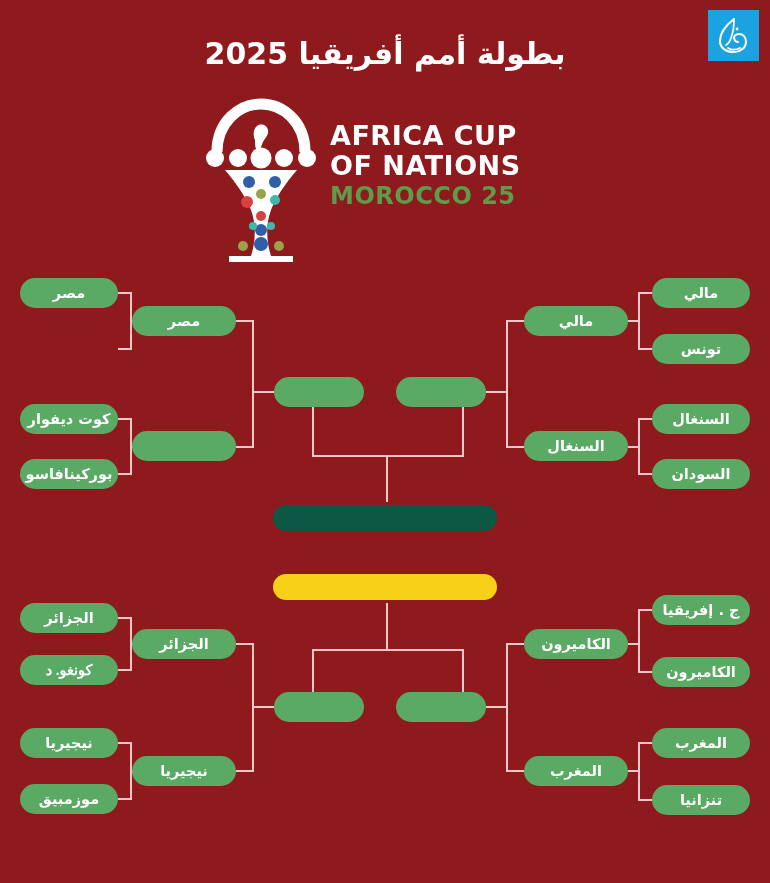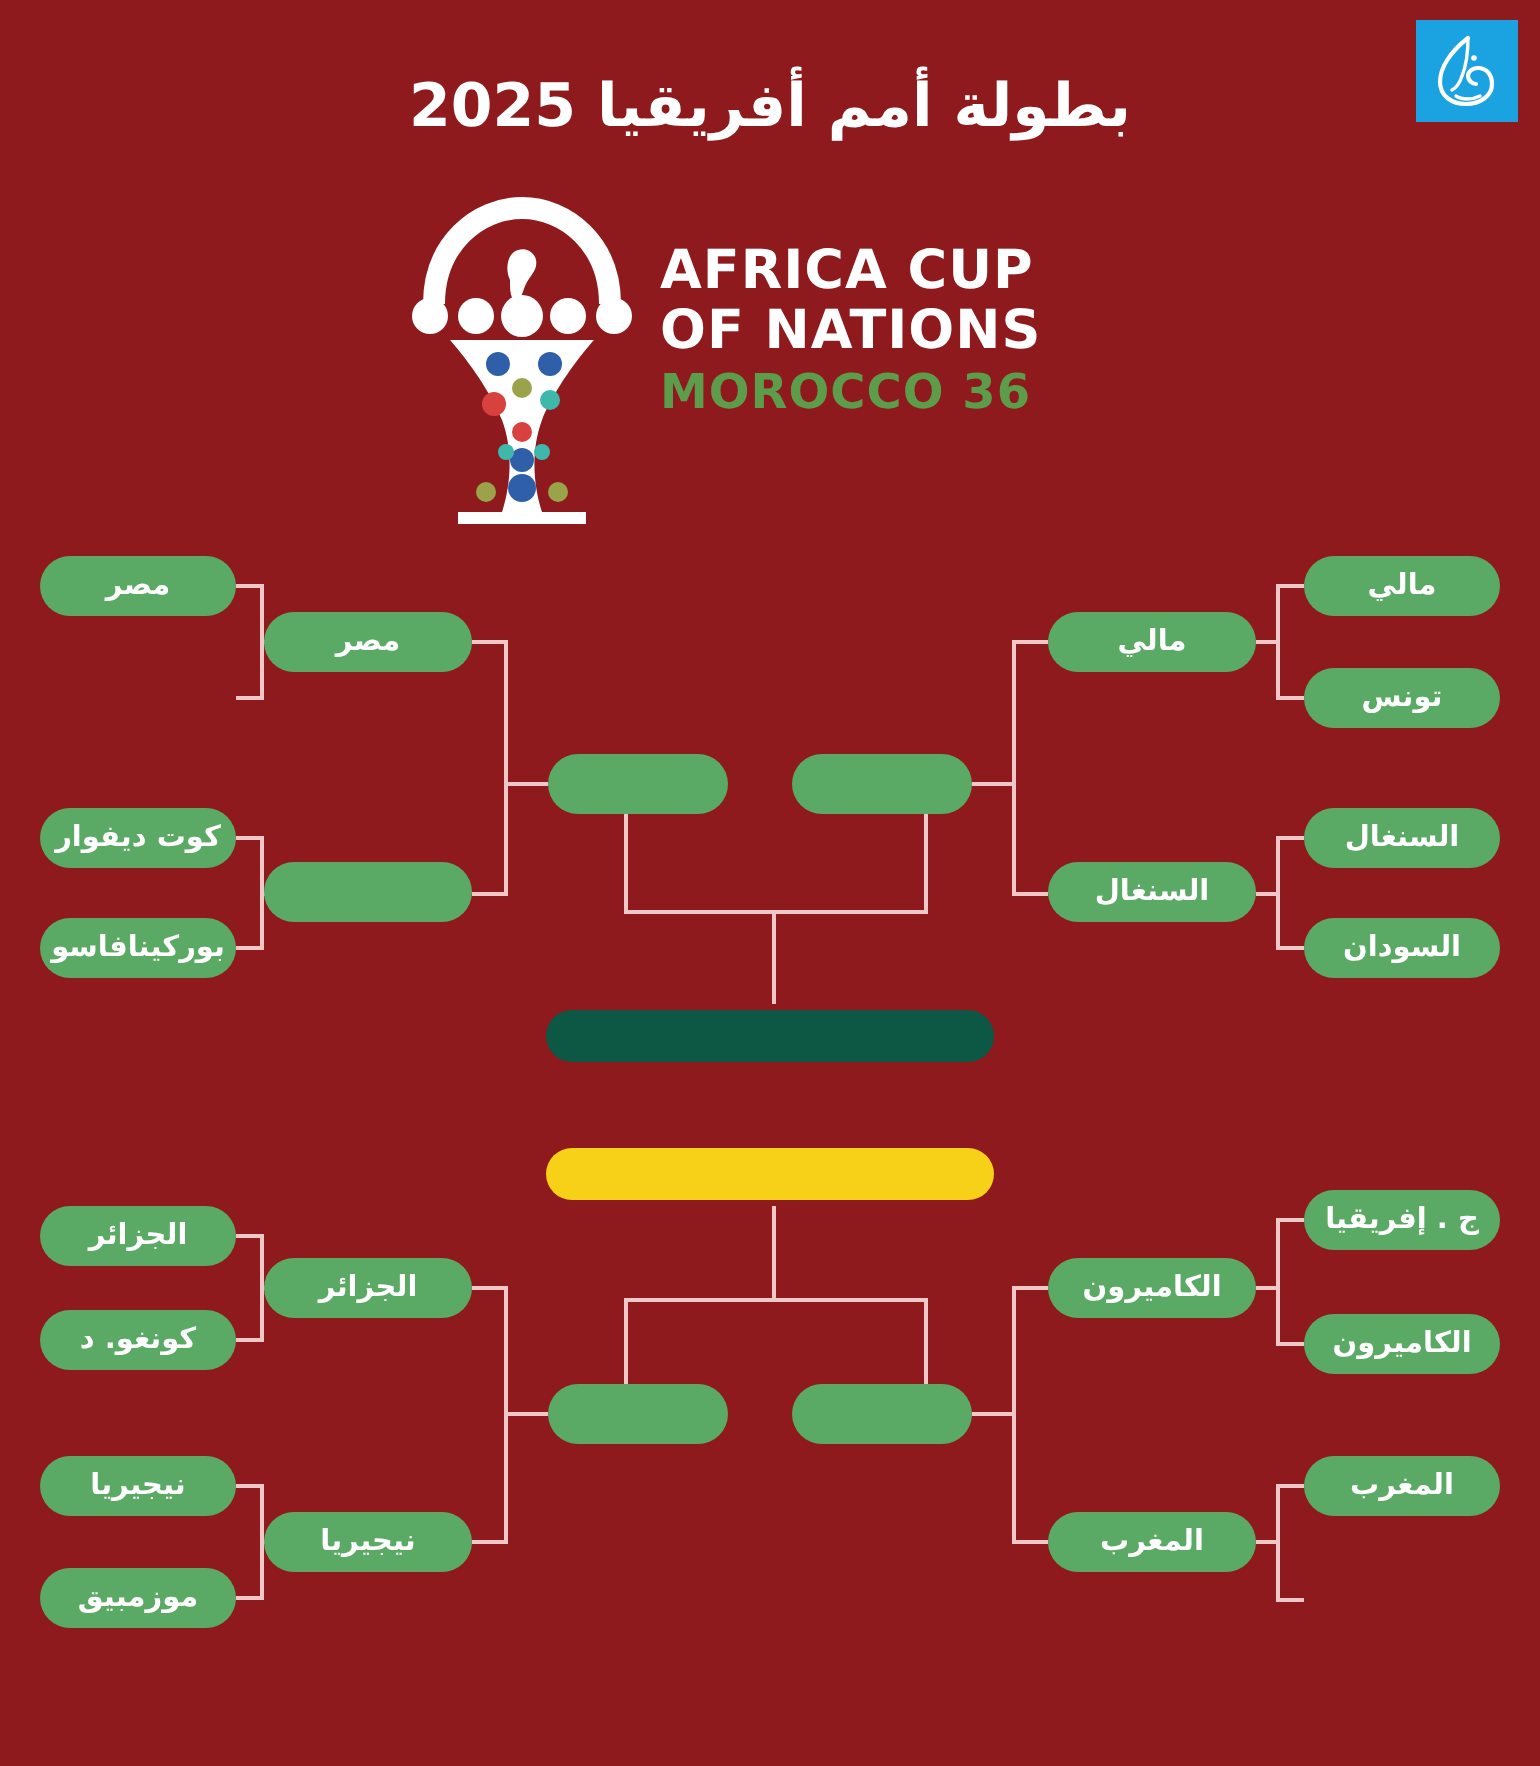--- a/index.html
+++ b/index.html
@@ -195,21 +195,21 @@
       <circle cx="38" cy="148" r="5" fill="#9aa24a"></circle>
       <circle cx="74" cy="148" r="5" fill="#9aa24a"></circle>
       <circle cx="48" cy="128" r="4" fill="#3fb8ac"></circle>
       <circle cx="66" cy="128" r="4" fill="#3fb8ac"></circle>
     </svg>
   </div>
 
   <div id="logo-text-block">
     <div id="acon-line1">AFRICA CUP</div>
     <div id="acon-line2">OF NATIONS</div>
-    <div id="morocco-line">MOROCCO 36</div>
+    <div id="morocco-line">MOROCCO 25</div>
   </div>
 </div>
 
 <div id="bracket">
 
   <div class="team-box r16" style="left:20px;  top:278px;">مصر</div>
   <div class="team-box r16" style="left:20px;  top:404px;">كوت ديفوار</div>
   <div class="team-box r16" style="left:20px;  top:459px;">بوركينافاسو</div>
 
   <div class="conn conn-h" style="left:118px; top:292px; width:14px;"></div>
@@ -264,21 +264,21 @@
 
   <div class="final-box" style="left:273px; top:505px;"></div>
   <div class="champion-box" style="left:273px; top:574px;"></div>
 
   <div class="conn conn-v" style="left:386px; top:603px; height:47px;"></div>
   <div class="conn conn-h" style="left:312px; top:649px; width:152px;"></div>
   <div class="conn conn-v" style="left:312px; top:649px; height:49px;"></div>
   <div class="conn conn-v" style="left:462px; top:649px; height:49px;"></div>
 
   <div class="team-box r16" style="left:20px;  top:603px;">الجزائر</div>
-  <div class="team-box r16" style="left:20px;  top:655px;">كونغو. د</div>
+  <div class="team-box r16" style="left:20px;  top:655px;font-family:Liberation Serif, serif;">كونغو. د</div>
   <div class="team-box r16" style="left:20px;  top:728px;">نيجيريا</div>
   <div class="team-box r16" style="left:20px;  top:784px;text-align:right;">موزمبيق</div>
 
   <div class="conn conn-h" style="left:118px; top:617px; width:14px;"></div>
   <div class="conn conn-h" style="left:118px; top:669px; width:14px;"></div>
   <div class="conn conn-v" style="left:130px; top:617px; height:54px;"></div>
   <div class="conn conn-h" style="left:130px; top:643px; width:12px;"></div>
 
   <div class="conn conn-h" style="left:118px; top:742px; width:14px;"></div>
   <div class="conn conn-h" style="left:118px; top:798px; width:14px;"></div>
@@ -291,20 +291,21 @@
   <div class="conn conn-h" style="left:236px; top:643px; width:18px;"></div>
   <div class="conn conn-h" style="left:236px; top:770px; width:18px;"></div>
   <div class="conn conn-v" style="left:252px; top:643px; height:129px;"></div>
   <div class="conn conn-h" style="left:252px; top:706px; width:22px;"></div>
 
   <div class="team-box sf" style="left:274px; top:692px;"></div>
 
   <div class="team-box r16" style="left:652px; top:595px;">ج . إفريقيا</div>
   <div class="team-box r16" style="left:652px; top:657px;">الكاميرون</div>
   <div class="team-box r16" style="left:652px; top:728px;">المغرب</div>
+  <div class="team-box r16" style="left:652px; top:785px;">تنزانيا</div>
 
   <div class="conn conn-h" style="left:638px; top:609px; width:14px;"></div>
   <div class="conn conn-h" style="left:638px; top:671px; width:14px;"></div>
   <div class="conn conn-v" style="left:638px; top:609px; height:64px;"></div>
   <div class="conn conn-h" style="left:628px; top:643px; width:12px;"></div>
 
   <div class="conn conn-h" style="left:638px; top:742px; width:14px;"></div>
   <div class="conn conn-h" style="left:638px; top:799px; width:14px;"></div>
   <div class="conn conn-v" style="left:638px; top:742px; height:59px;"></div>
   <div class="conn conn-h" style="left:628px; top:770px; width:12px;"></div>

